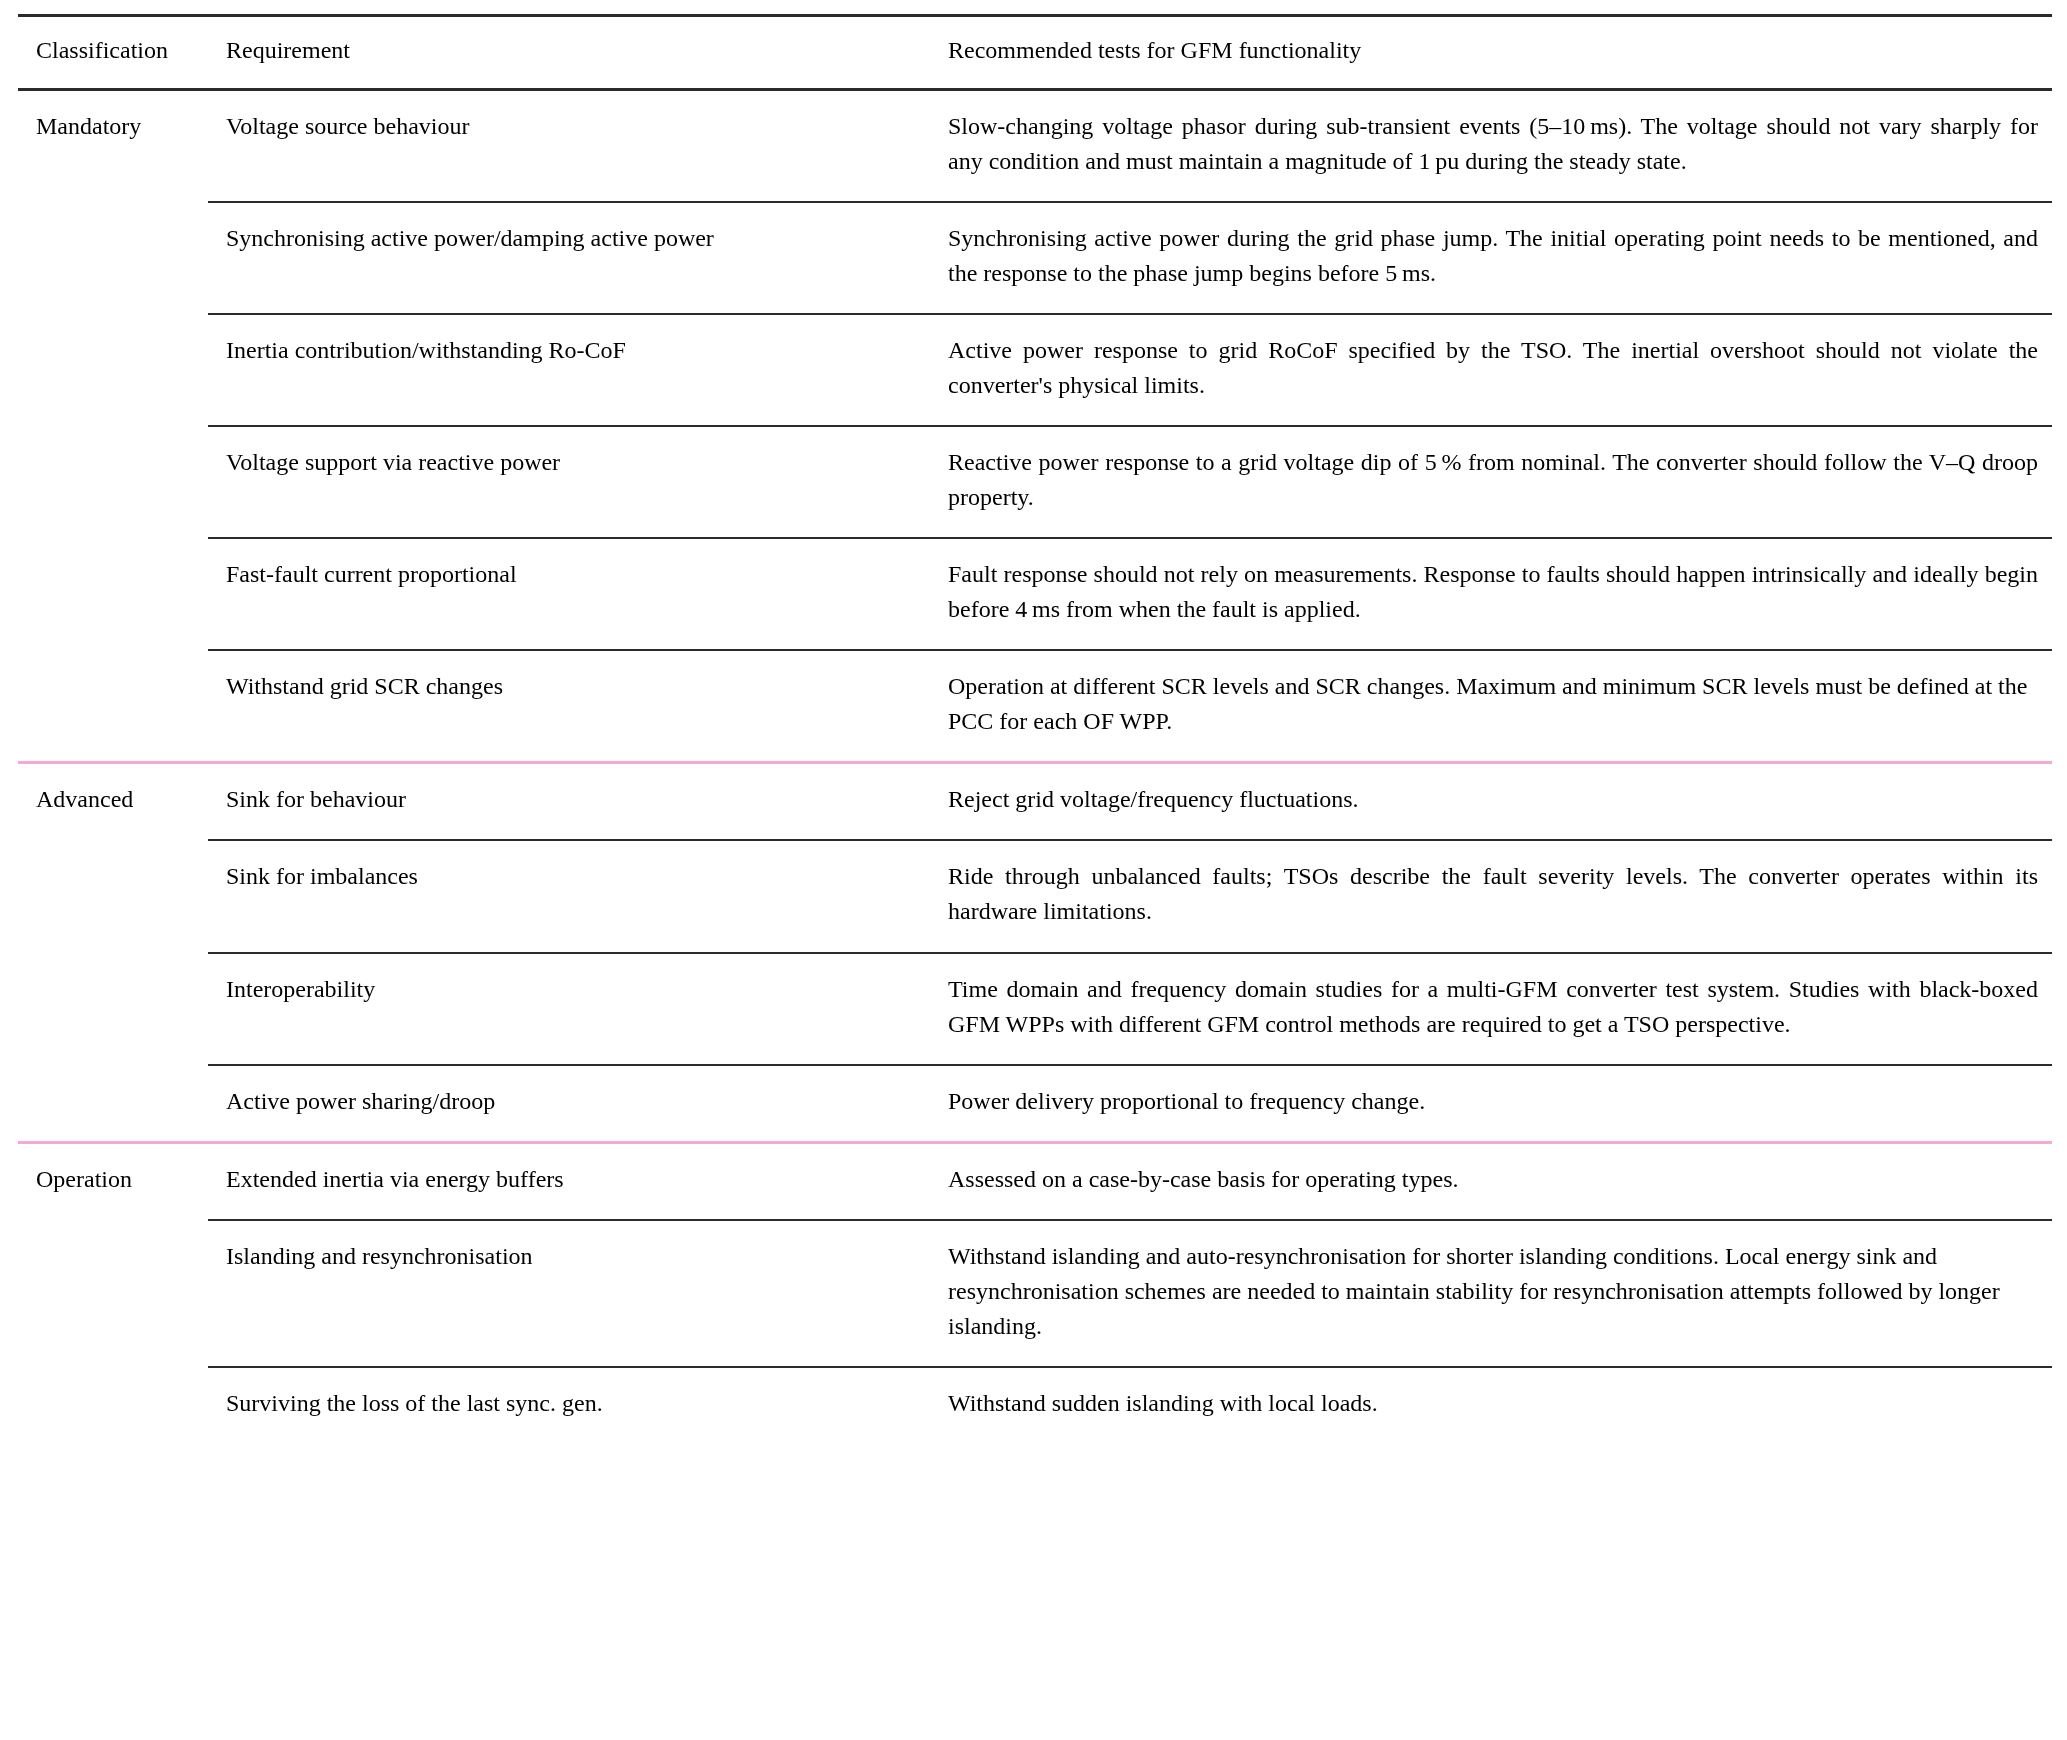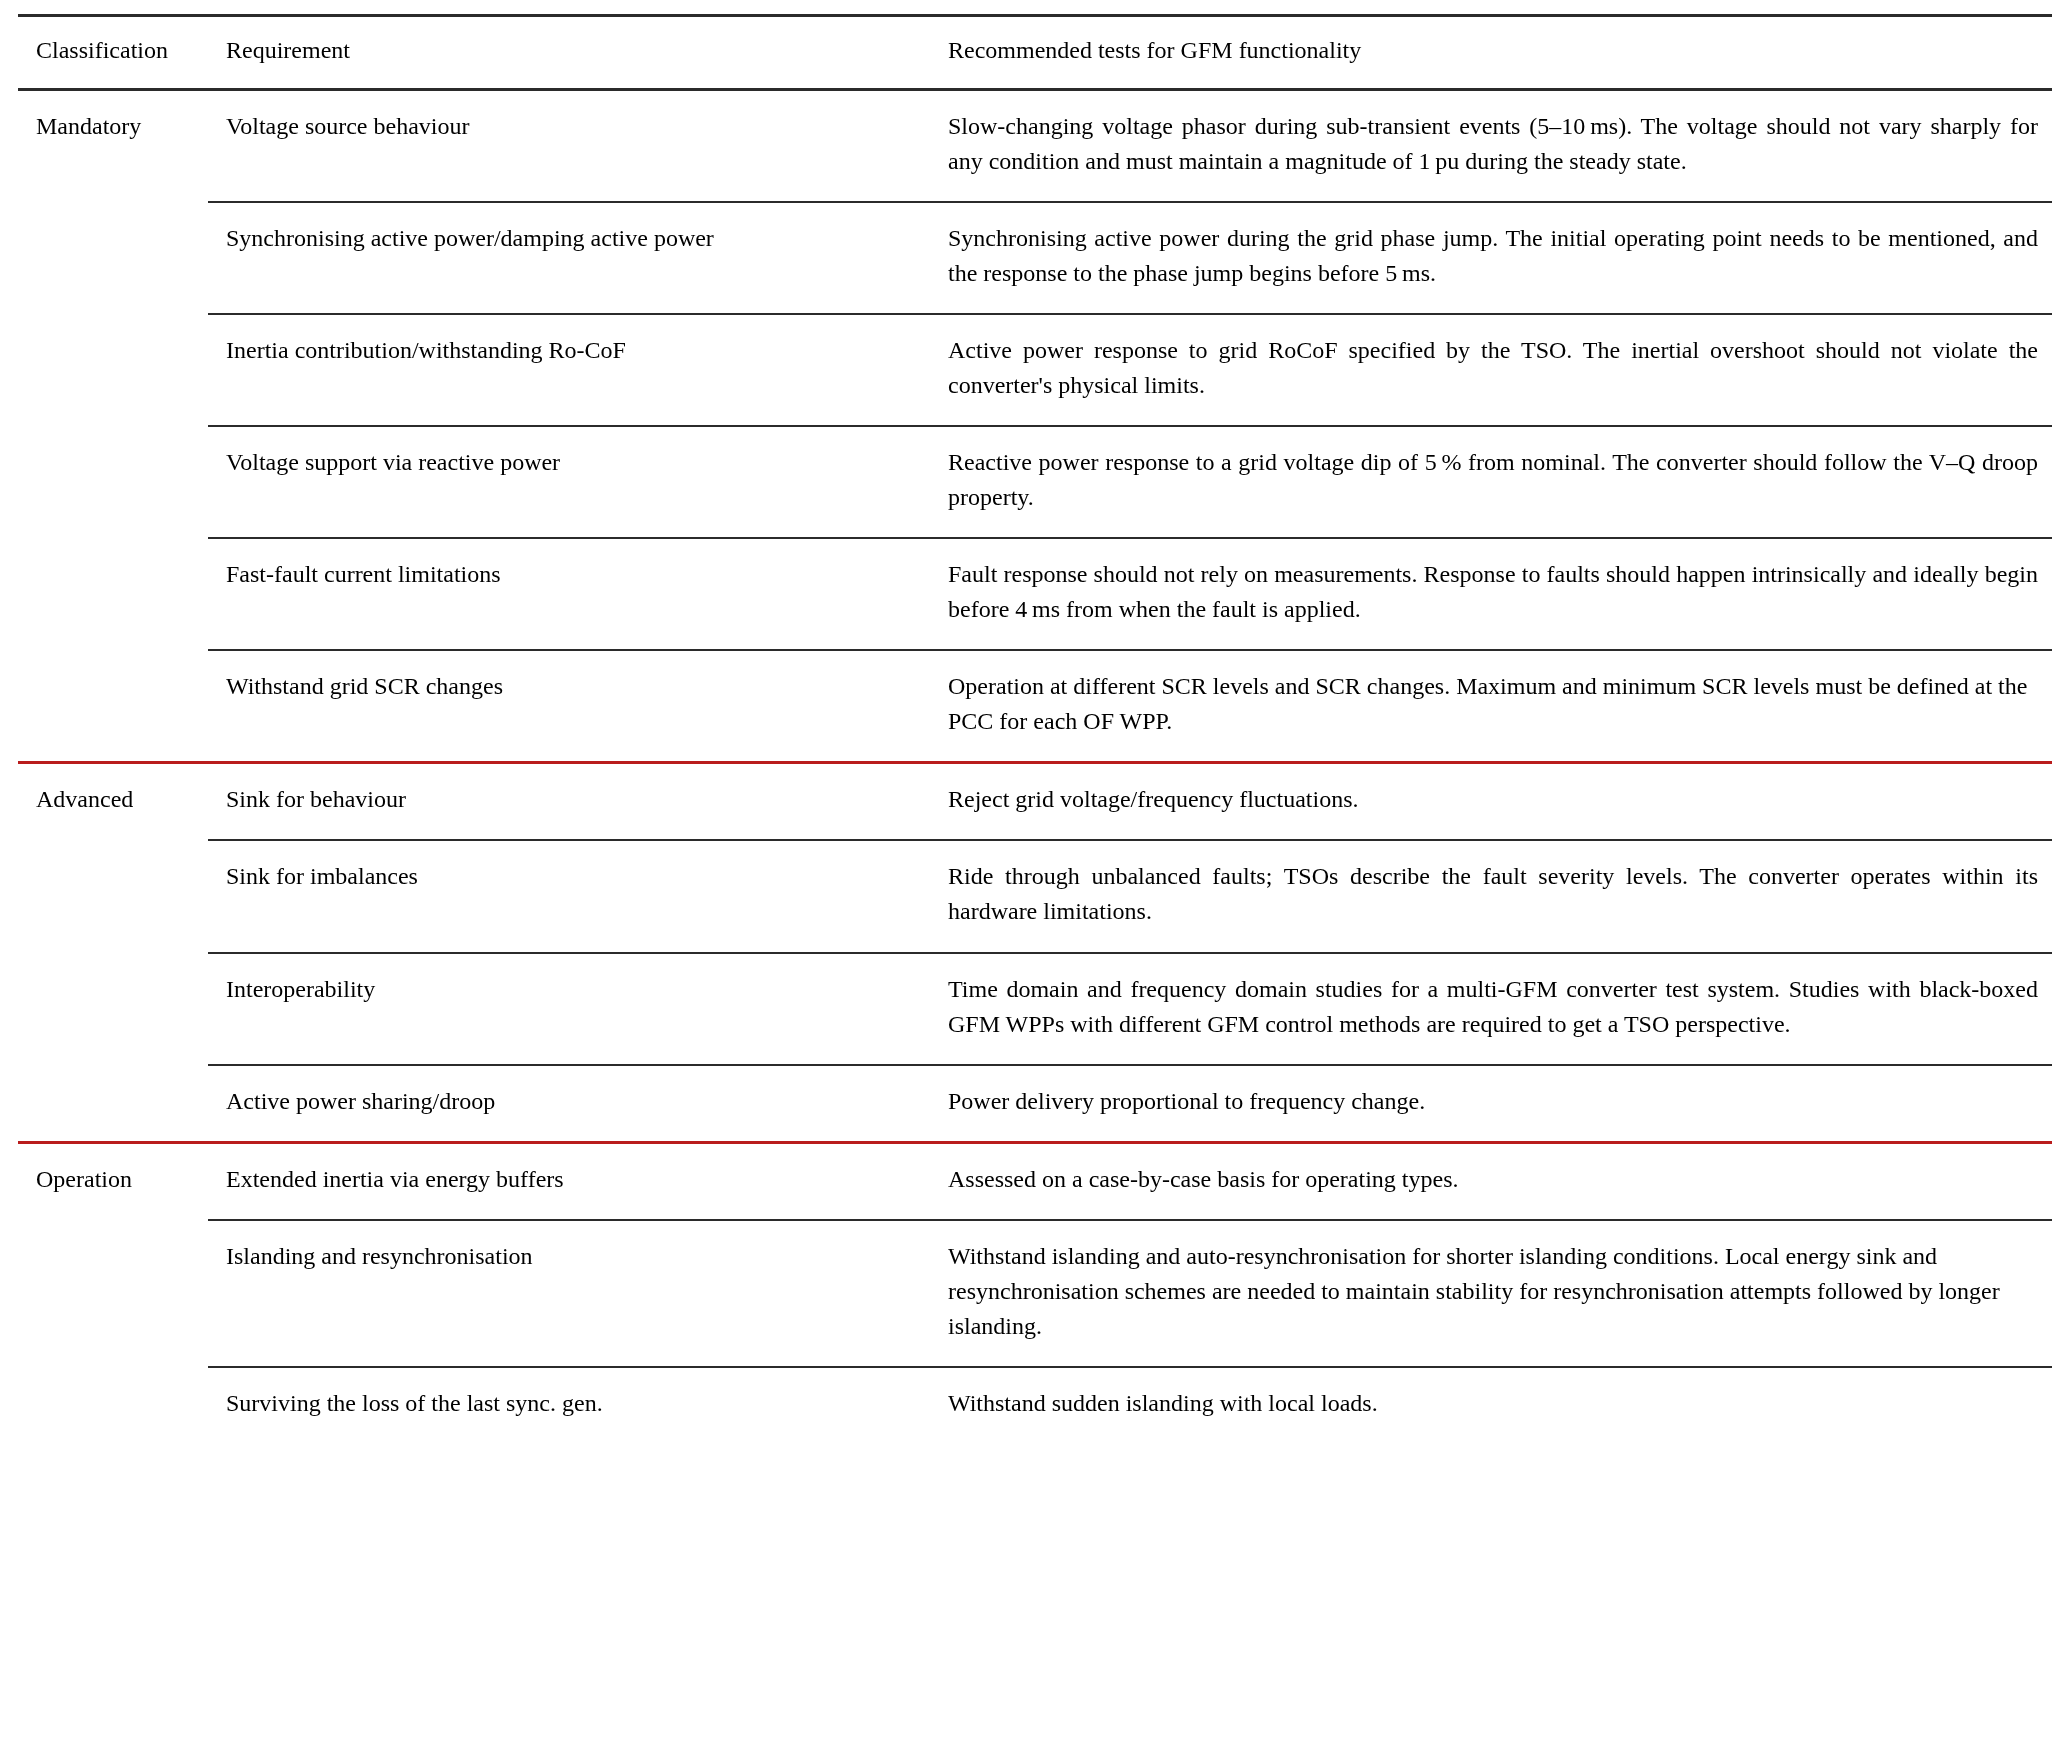--- a/index.html
+++ b/index.html
@@ -36,21 +36,21 @@
 
   
   tr.rule-top > td,
   tr.rule-top > th {
     border-top: 3px solid #2b2b2b;
   }
   tr.rule-head-bottom > th {
     border-bottom: 3px solid #2b2b2b;
   }
   tr.rule-group > td {
-    border-top: 3px solid #b91c1c;
+    border-top: 3px solid #f9a8d4;
   }
   tr.rule-sub > td.partial-rule {
     border-top: 2.5px solid #2b2b2b;
   }
 
   th, td {
     vertical-align: top;
     padding: 0;
     font-weight: normal;
     font-size: 24px;
@@ -116,21 +116,21 @@
           <td class="cell-req justify partial-rule">Inertia contribution/withstanding Ro-CoF</td>
           <td class="cell-tests justify partial-rule">Active power response to grid RoCoF specified by the TSO. The inertial overshoot should not violate the converter's physical limits.</td>
         </tr>
         <tr class="rule-sub">
           <td class="cell-class left group-label empty"></td>
           <td class="cell-req left partial-rule">Voltage support via reactive power</td>
           <td class="cell-tests justify partial-rule">Reactive power response to a grid voltage dip of 5 % from nominal. The converter should follow the V–Q droop property.</td>
         </tr>
         <tr class="rule-sub">
           <td class="cell-class left group-label empty"></td>
-          <td class="cell-req left partial-rule">Fast-fault current limitations</td>
+          <td class="cell-req left partial-rule">Fast-fault current proportional</td>
           <td class="cell-tests justify partial-rule">Fault response should not rely on measurements. Response to faults should happen intrinsically and ideally begin before 4 ms from when the fault is applied.</td>
         </tr>
         <tr class="rule-sub">
           <td class="cell-class left group-label empty"></td>
           <td class="cell-req left partial-rule">Withstand grid SCR changes</td>
           <td class="cell-tests left partial-rule">Operation at different SCR levels and SCR changes. Maximum and minimum SCR levels must be defined at the PCC for each OF WPP.</td>
         </tr>
         <tr class="rule-group">
           <td class="cell-class left group-label">Advanced</td>
           <td class="cell-req left">Sink for behaviour</td>

